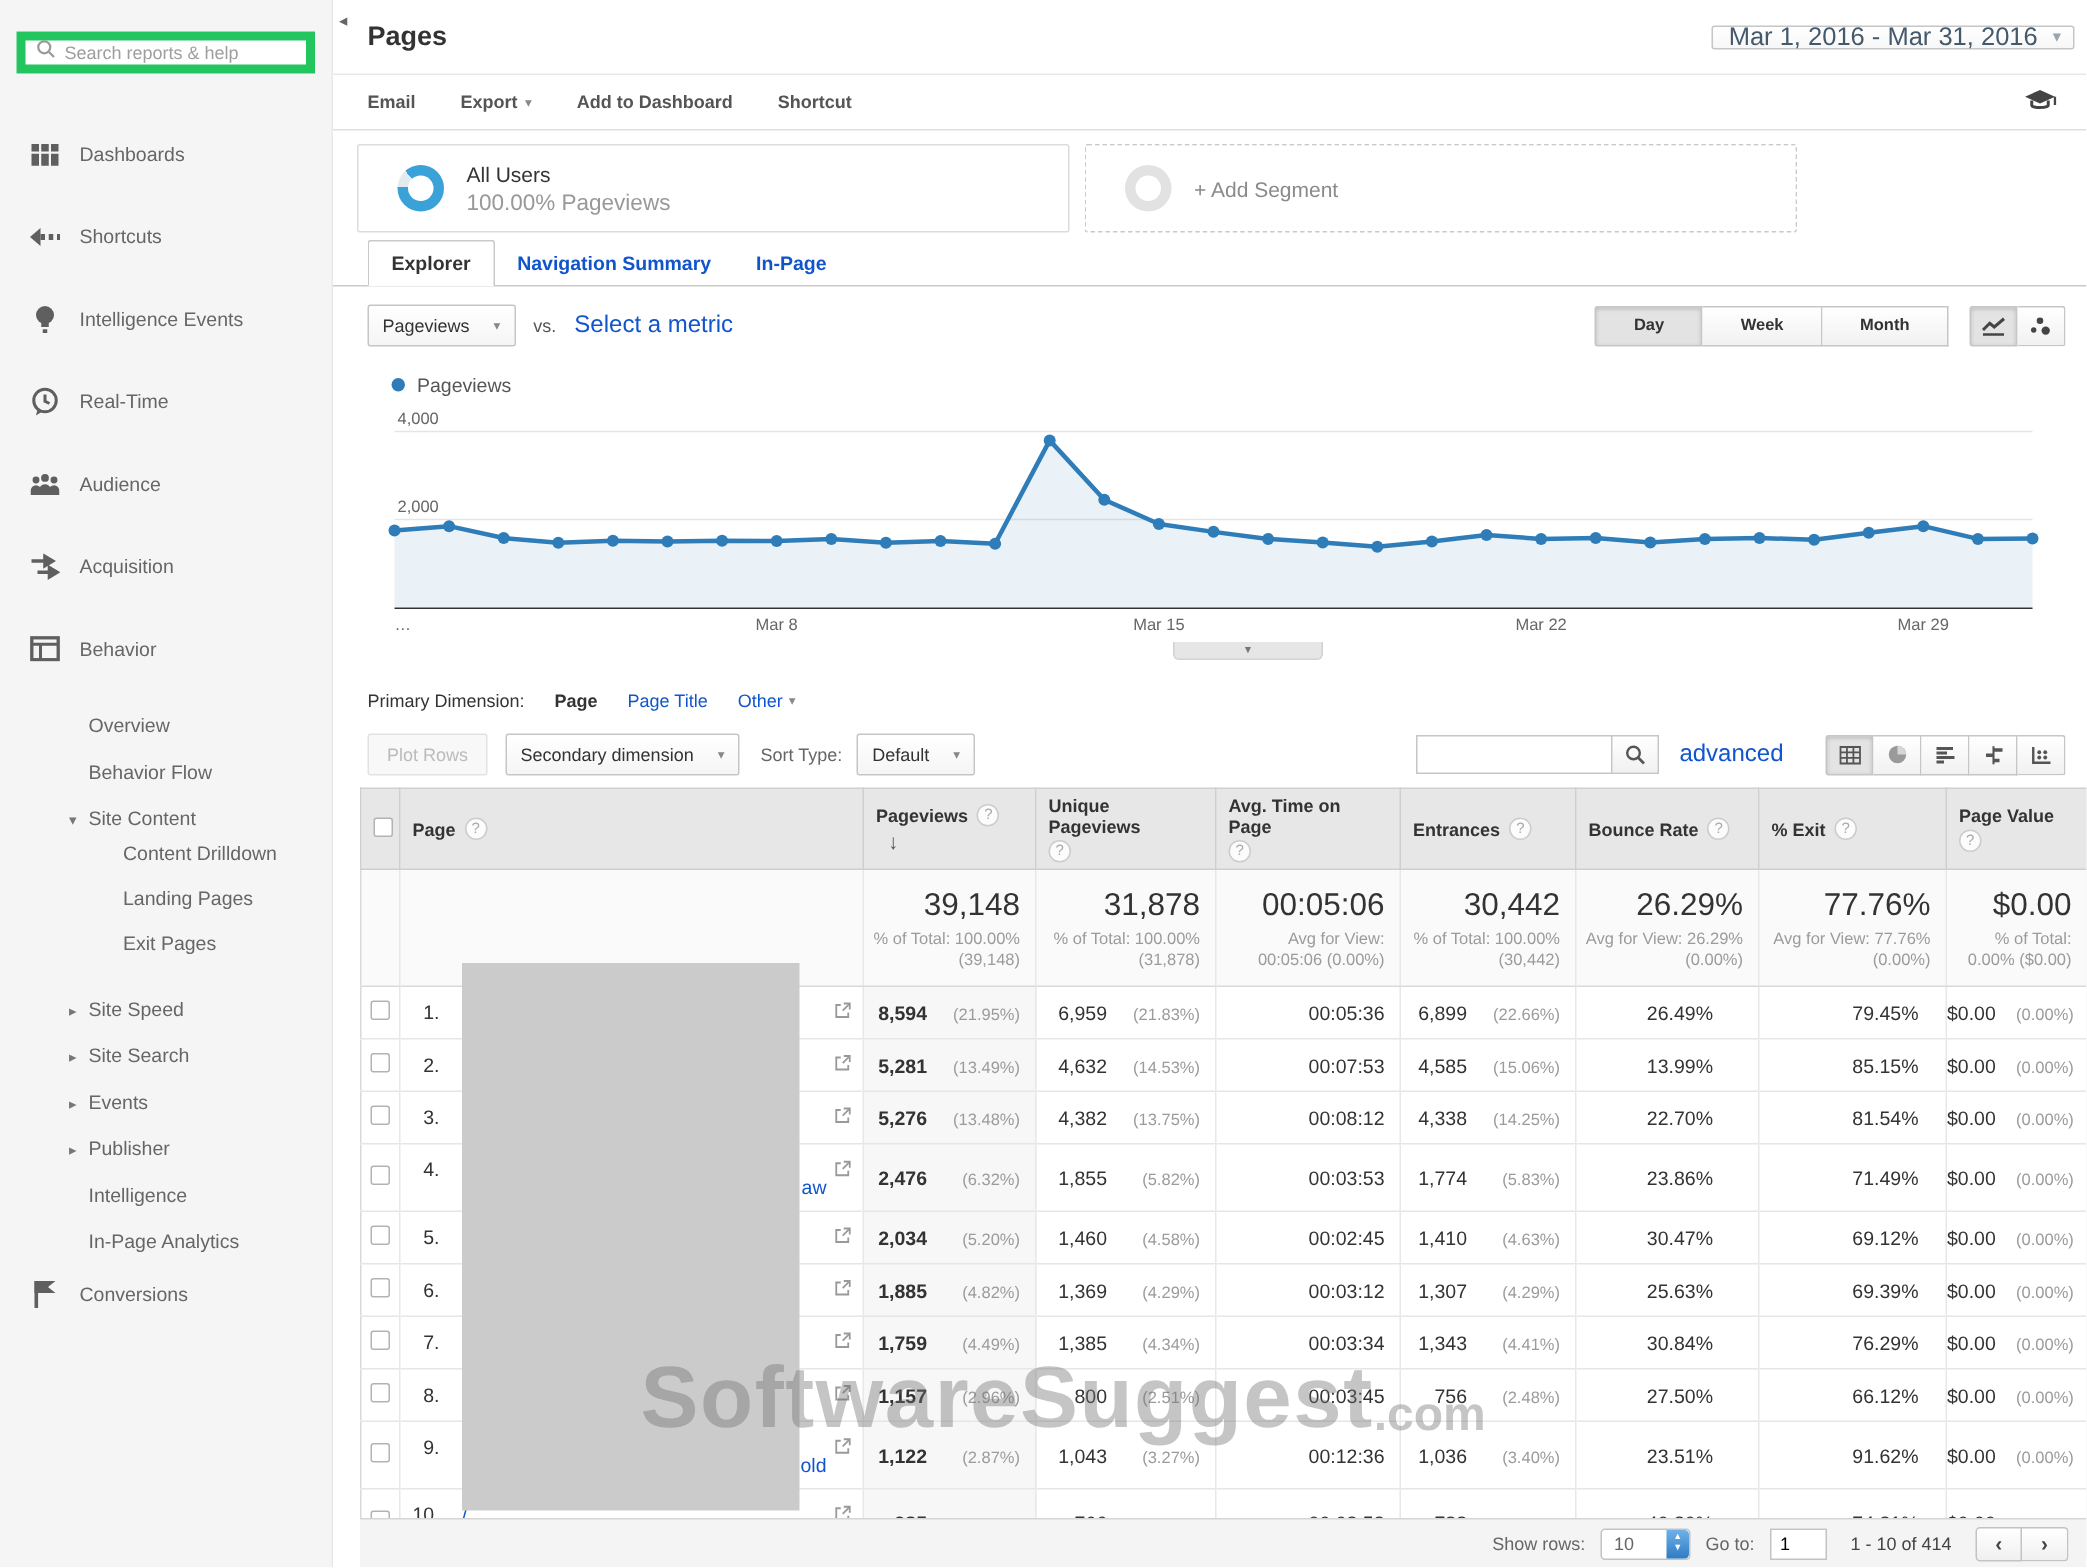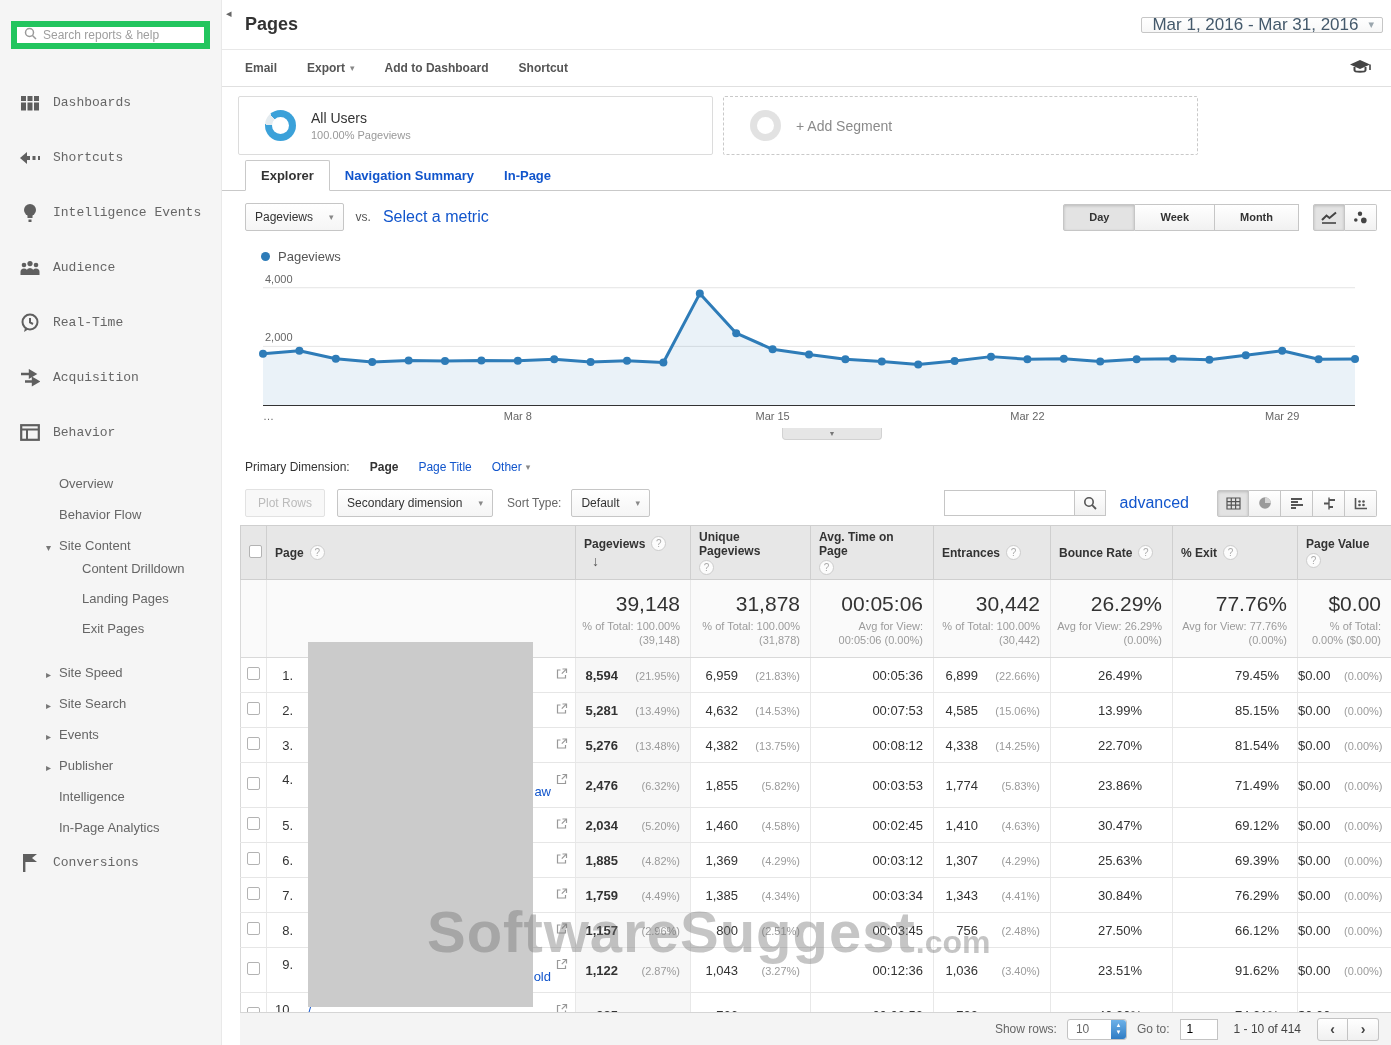--- a/index.html
+++ b/index.html
@@ -10,21 +10,21 @@
   
   .sidebar { position:absolute; left:0; top:0; width:222px; height:1045px;
     background:#f5f5f5; border-right:1px solid #e9e9e9; }
   .sb-search { margin:21px 11px 0 11px; height:28px; background:#fff;
     border:6px solid #22c55e; display:flex; align-items:center; padding:0 7px; gap:6px; }
   .sb-search input { border:none; outline:none; flex:1; font-size:12px;
     font-family:"Liberation Sans",sans-serif; color:#333; background:transparent; min-width:0;}
   .sb-search input::placeholder { color:#9e9e9e; }
   nav { margin-top:26px; }
   .nav-item { height:55px; display:flex; align-items:center; gap:11px;
-    padding-left:18px; color:#666; font-size:13px; cursor:pointer;font-family:Liberation Mono, monospace; }
+    padding-left:18px; color:#666; font-size:13px; cursor:pointer; }
   .nav-item .nicon { width:24px; height:24px; display:flex; align-items:center; justify-content:center; }
   .nav-sub { }
   .sub1 { height:31px; display:flex; align-items:flex-end; padding-left:59px;
     color:#666; font-size:13px; cursor:pointer; }
   .sub1 .caret { margin-left:-13px; margin-right:4px; color:#777; font-size:10px; width:9px;}
   .sub2 { height:30px; display:flex; align-items:center; padding-left:82px;
     color:#666; font-size:13px; cursor:pointer; }
   .sub2.active { color:#333; font-weight:bold; }
   .gap6 { margin-top:6px; }
   .collapse-arrow { position:absolute; left:226px; top:7px; color:#666; font-size:11px; cursor:pointer; z-index:10;}
@@ -49,21 +49,21 @@
 
   .segments { padding:9px 0 0 16px; display:flex; gap:10px; height:71px;}
   .seg-box { width:475px; height:59px; border:1px solid #dcdcdc; border-radius:2px;
     display:flex; align-items:center; gap:15px; padding-left:26px; background:#fff; cursor:pointer;}
   .seg-box.dashed { border:1px dashed #c9c9c9; }
   .donut { width:31px; height:31px; border-radius:50%; position:relative;
     background:conic-gradient(from 318deg,#3ba1d9 0 316deg,#e4ebef 316deg 360deg); }
   .donut.gray { background:conic-gradient(#e2e2e2 0 360deg); }
   .donut::after { content:""; position:absolute; inset:7px; background:#fff; border-radius:50%; }
   .seg-name { font-size:14px; color:#333; }
-  .seg-sub { font-size:11px; color:#999; margin-top:3px; }
+  .seg-sub { font-size:15px; color:#999; margin-top:3px; }
   .seg-add-label { font-size:14px; color:#8a8a8a; }
 
   .tabs-row { height:33px; border-bottom:1px solid #c9c9c9; display:flex; align-items:flex-end;
     padding-left:23px; }
   .tab { font-size:13px; font-weight:bold; padding:7px 15px; cursor:pointer; }
   .tab.active { background:#fff; color:#333; border:1px solid #c9c9c9; border-bottom:1px solid #fff;
     margin-bottom:-1px; border-radius:2px 2px 0 0; }
   .tab.link { color:#15c; }
 
   .controls-row { margin-top:11px; height:30px; display:flex; align-items:center; padding:0 14px 0 23px; }
@@ -225,40 +225,40 @@
           <svg width="14" height="20" viewBox="0 0 14 20">
               <circle cx="7" cy="7" r="6" fill="#5f5f5f"></circle>
               <rect x="4.5" y="12" width="5" height="3" fill="#5f5f5f"></rect>
               <rect x="5.5" y="16.5" width="3" height="2.5" fill="#5f5f5f"></rect>
             </svg>
         </span>
         <span>Intelligence Events</span>
       </div>
       <div class="nav-item">
         <span class="nicon">
+          <svg width="20" height="20" viewBox="0 0 20 20">
+              <circle cx="10" cy="9" r="7.5" fill="none" stroke="#5f5f5f" stroke-width="2"></circle>
+              <path d="M10 5 V9.5 L13 11" fill="none" stroke="#5f5f5f" stroke-width="2"></path>
+              <path d="M5 15 L4 19 L8 16.5" fill="#5f5f5f"></path>
+            </svg>
+        </span>
+        <span>Real-Time</span>
+      </div>
+      <div class="nav-item">
+        <span class="nicon">
           <svg width="22" height="16" viewBox="0 0 22 16" fill="#5f5f5f">
               <circle cx="5" cy="5" r="2.3"></circle>
               <circle cx="11" cy="3.6" r="2.6"></circle>
               <circle cx="17" cy="5" r="2.3"></circle>
               <path d="M1.5 15 v-3 a3.5 3.5 0 0 1 7 0 v3 Z"></path>
               <path d="M7.4 15 v-4.5 a3.8 3.8 0 0 1 7.2 0 V15 Z"></path>
               <path d="M13.5 15 v-3 a3.5 3.5 0 0 1 7 0 v3 Z"></path>
             </svg>
         </span>
         <span>Audience</span>
-      </div>
-      <div class="nav-item">
-        <span class="nicon">
-          <svg width="20" height="20" viewBox="0 0 20 20">
-              <circle cx="10" cy="9" r="7.5" fill="none" stroke="#5f5f5f" stroke-width="2"></circle>
-              <path d="M10 5 V9.5 L13 11" fill="none" stroke="#5f5f5f" stroke-width="2"></path>
-              <path d="M5 15 L4 19 L8 16.5" fill="#5f5f5f"></path>
-            </svg>
-        </span>
-        <span>Real-Time</span>
       </div>
       <div class="nav-item">
         <span class="nicon">
           <svg width="20" height="18" viewBox="0 0 20 18">
               <path d="M1 5 H10 M10 2 L15 5 L10 8 Z" stroke="#5f5f5f" stroke-width="2.4" fill="#5f5f5f"></path>
               <path d="M5 12.5 H13 M13 9.5 L18 12.5 L13 15.5 Z" stroke="#5f5f5f" stroke-width="2.4" fill="#5f5f5f"></path>
             </svg>
         </span>
         <span>Acquisition</span>
       </div>

